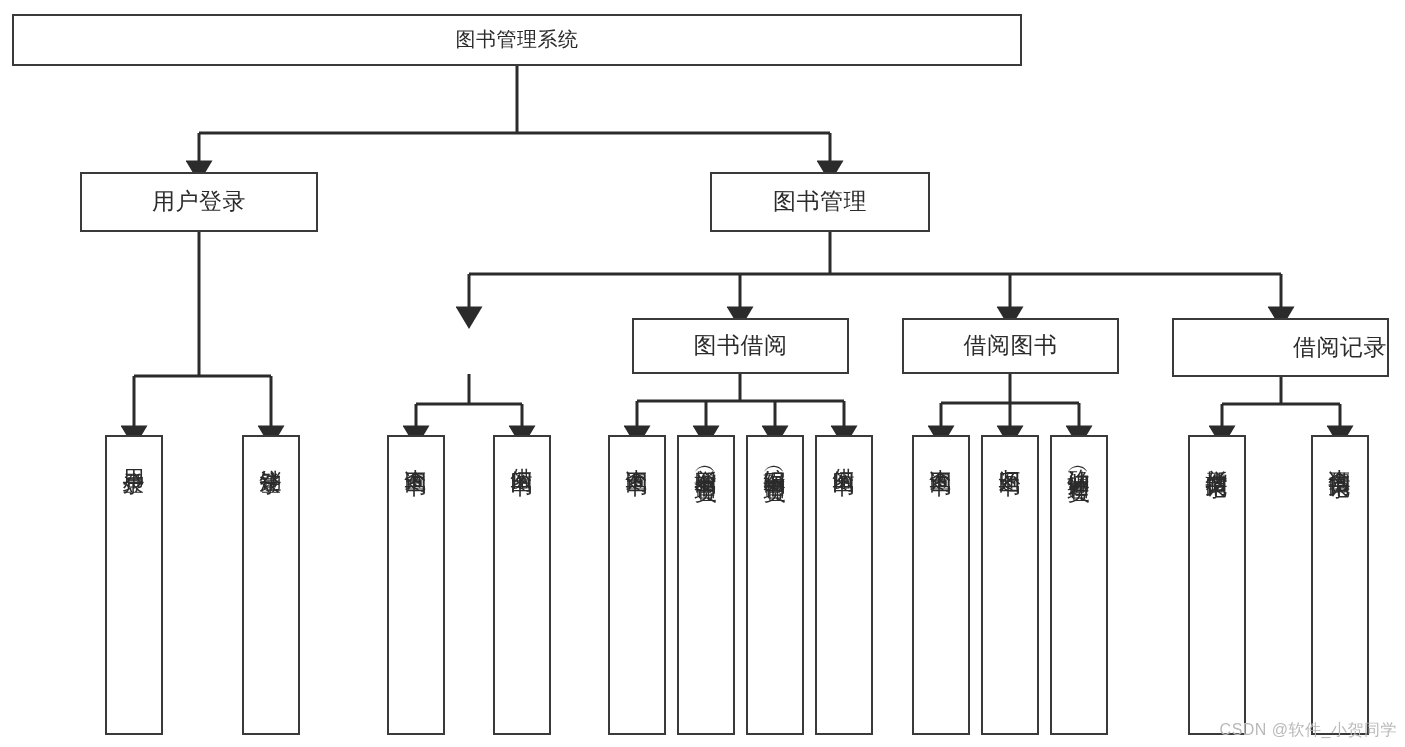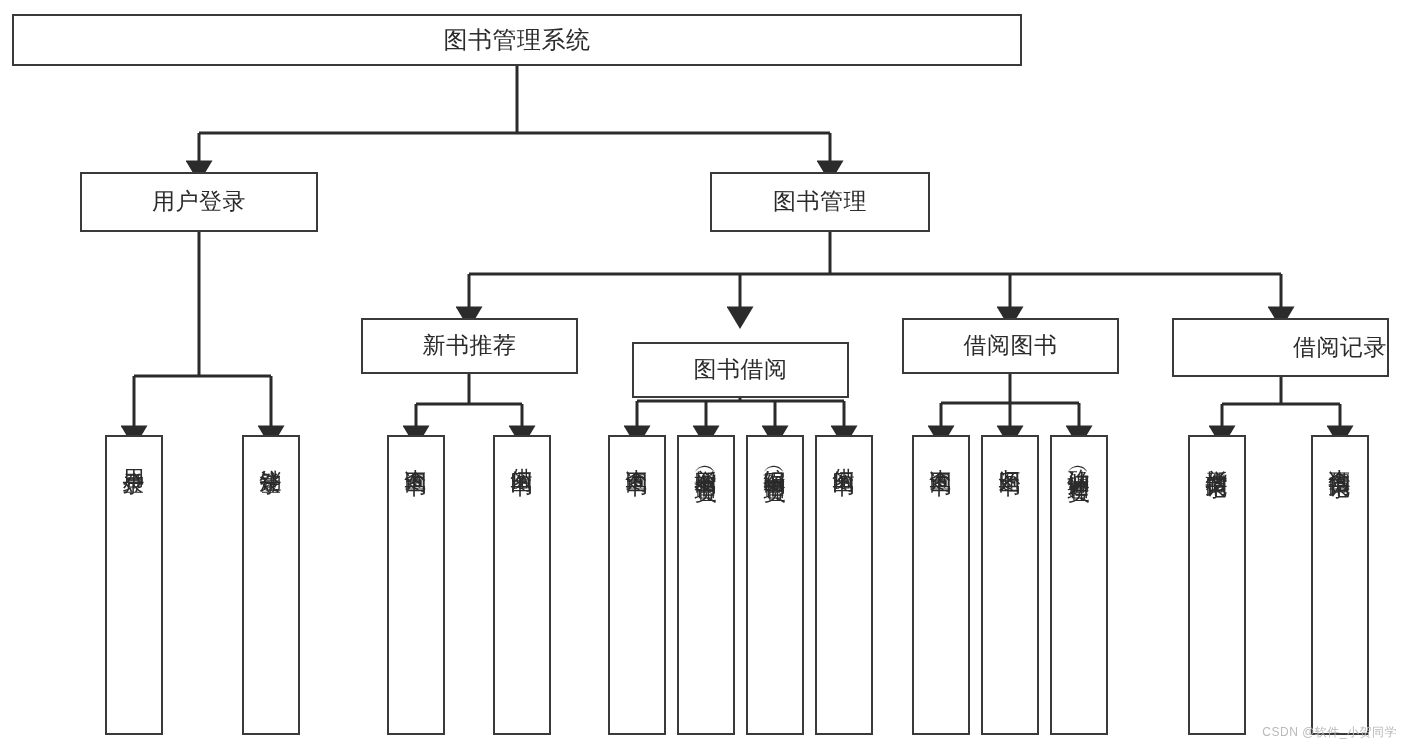--- a/index.html
+++ b/index.html
@@ -40,41 +40,41 @@
     display: block;
     line-height: 1.18;
     letter-spacing: 0.5px;
   }
   
   .node.horiz .lbl {
     writing-mode: horizontal-tb;
     font-size: 23px;
   }
   .node.root .lbl {
-    font-size: 24px;
+    font-size: 20px;
   }
   
   .node.vert {
     align-items: flex-start;
     justify-content: center;
     padding-top: 14px;
   }
   .node.vert .lbl {
     writing-mode: vertical-rl;
     text-orientation: upright;
     font-size: 22px;
     line-height: 1.05;
     letter-spacing: 2px;
     white-space: nowrap;
   }
   #watermark {
     position: absolute;
     right: 8px;
     bottom: 6px;
-    font-size: 12px;
+    font-size: 16px;
     color: #b9b9b9;
     letter-spacing: 0.5px;
     white-space: nowrap;
     pointer-events: none;
   }
 </style>
 </head>
 <body>
 
 <div id="canvas">
@@ -133,24 +133,21 @@
     <span class="lbl">图书管理系统</span>
   </div>
 
   <div class="node horiz" style="left:80px; top:172px; width:238px; height:60px;">
     <span class="lbl">用户登录</span>
   </div>
   <div class="node horiz" style="left:710px; top:172px; width:220px; height:60px;">
     <span class="lbl">图书管理</span>
   </div>
 
-  <div class="node horiz" style="left:361px; top:318px; width:217px; height:56px;">
-    <span class="lbl">新书推荐</span>
-  </div>
-  <div class="node horiz" style="left:632px; top:318px; width:217px; height:56px;margin-top:24px;">
+  <div class="node horiz" style="left:632px; top:318px; width:217px; height:56px;">
     <span class="lbl">图书借阅</span>
   </div>
   <div class="node horiz" style="left:902px; top:318px; width:217px; height:56px;">
     <span class="lbl">借阅图书</span>
   </div>
   <div class="node horiz" style="left:1172px; top:318px; width:217px; height:59px;justify-content:flex-end;">
     <span class="lbl">借阅记录</span>
   </div>
 
   <div class="node vert" style="left:105px; top:435px; width:58px; height:300px;">

